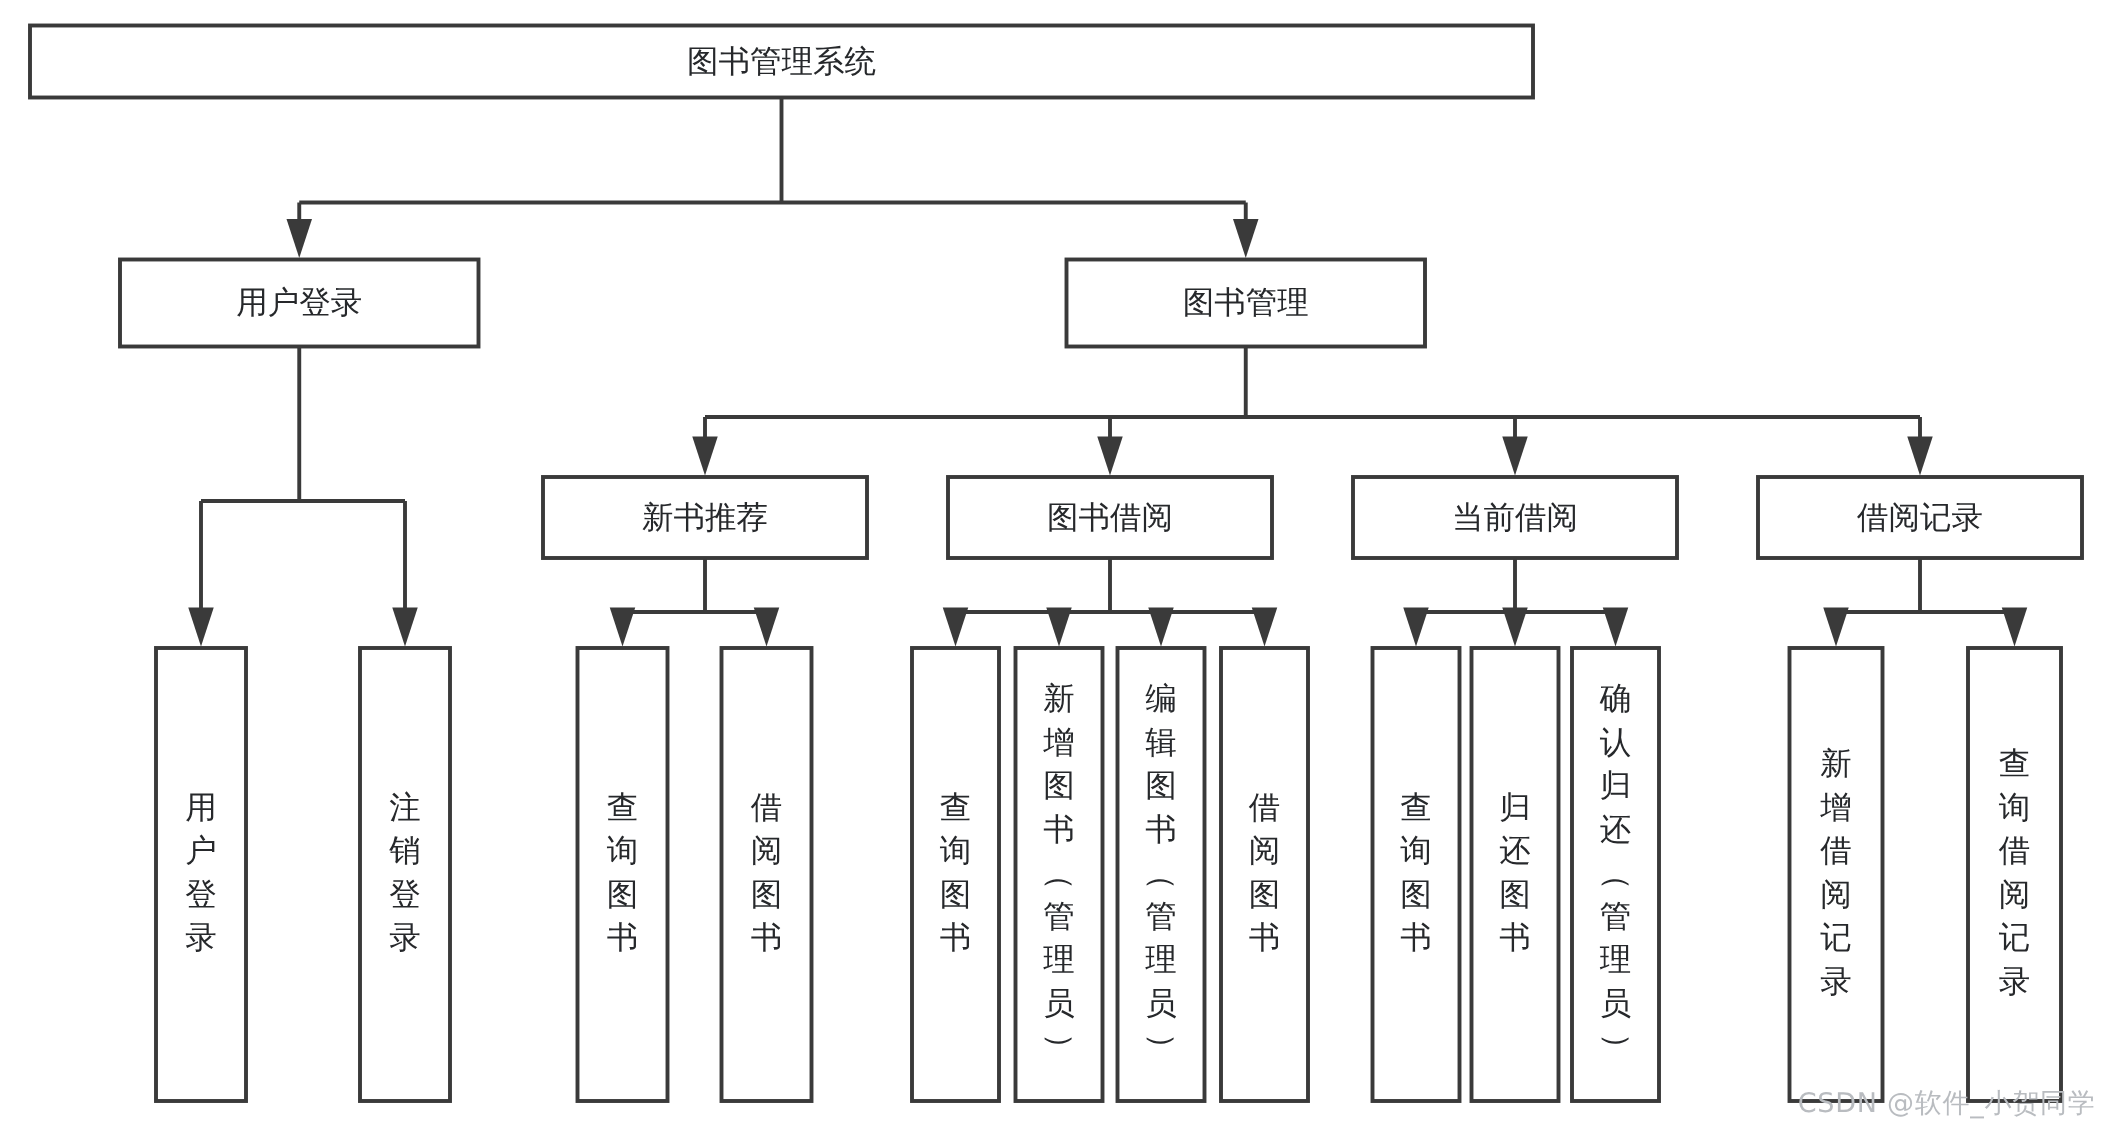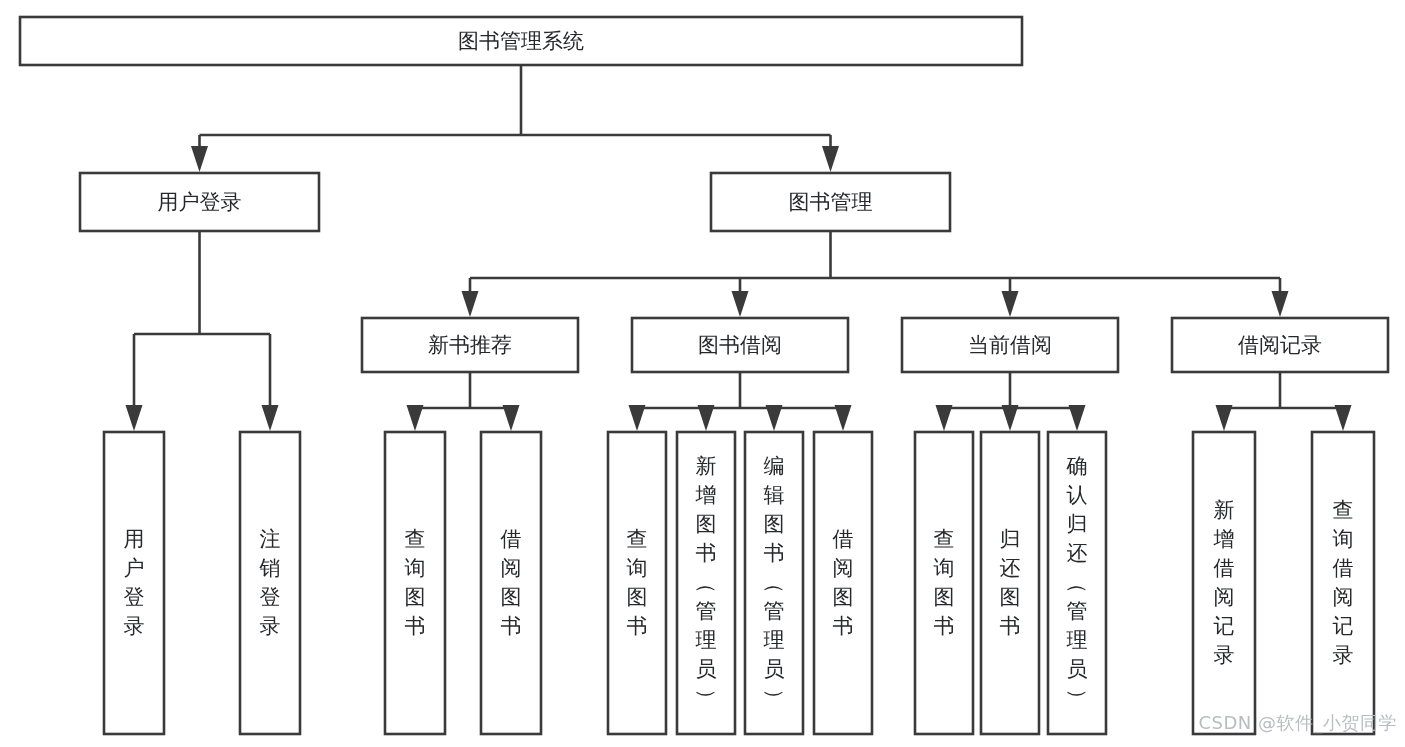--- a/index.html
+++ b/index.html
@@ -53,21 +53,21 @@
   .node-label-v-char {
     fill: #26282b;
     font-family: "DejaVu Sans", "Liberation Sans", sans-serif;
     font-size: 21px;
     text-anchor: middle;
     dominant-baseline: middle;
   }
   .watermark-text {
     position: absolute;
     right: 8px;
-    bottom: 12px;
+    bottom: 0;
     font-family: "DejaVu Sans", "Liberation Sans", sans-serif;
     font-size: 18px;
     color: #b9bcc0;
     white-space: nowrap;
     letter-spacing: 0.5px;
   }
 </style>
 </head>
 <body>
 

